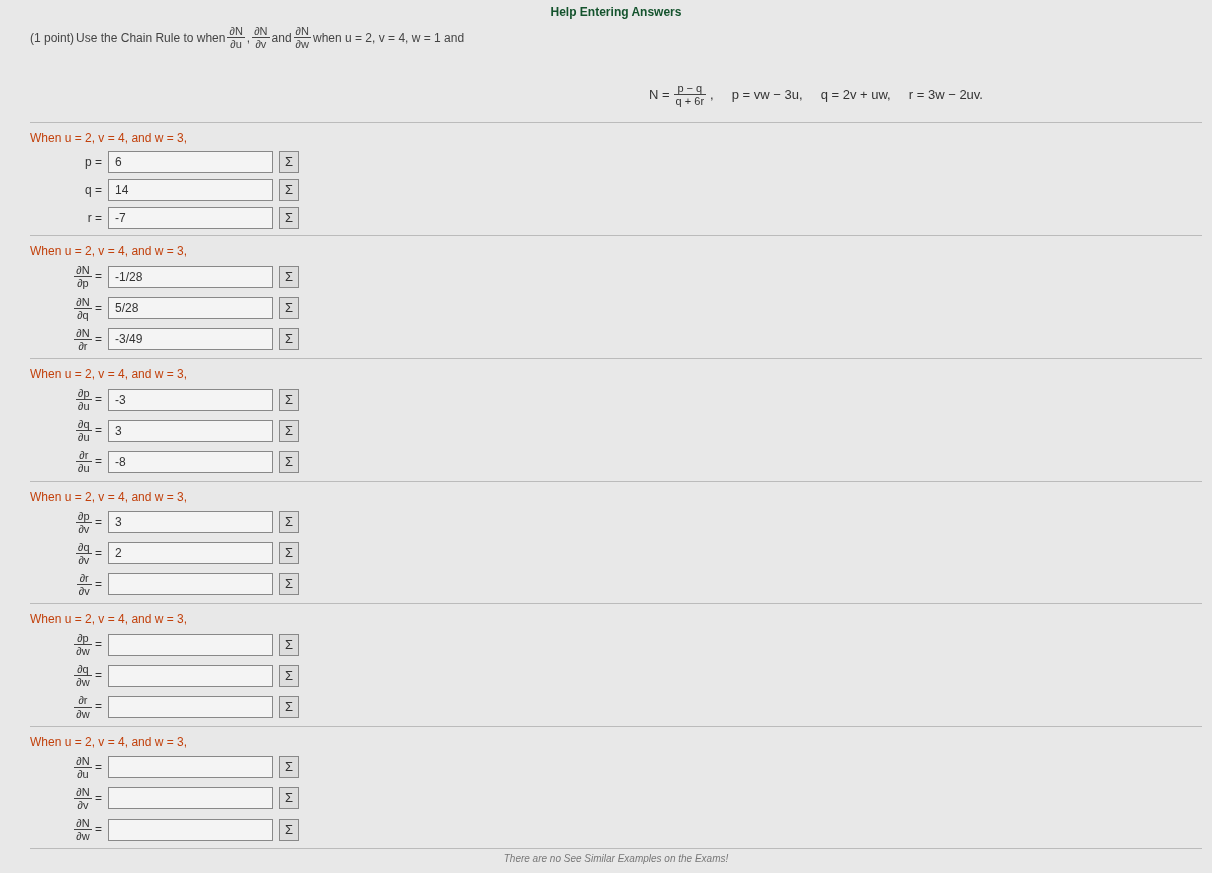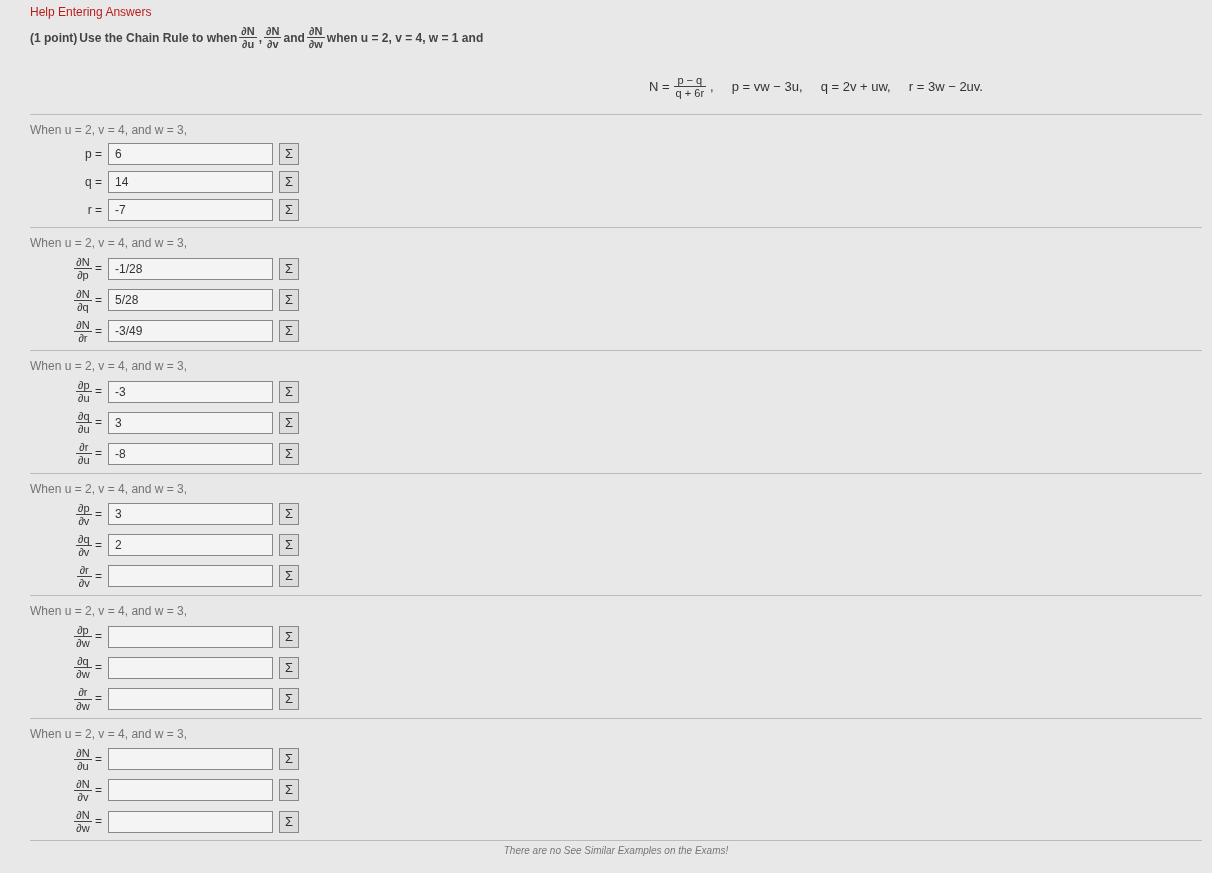--- a/index.html
+++ b/index.html
@@ -8,54 +8,54 @@
     font-size: 12px;
     background: #e8e8e8;
     color: #444;
     padding: 0;
   }
   .page {
     margin-left: 20px;
     padding: 5px 10px 20px 10px;
   }
   .help-link {
-    font-weight: normal;
-    font-size: 12px;
-    color: #b91c1c;
+    font-weight: bold;
+    font-size: 12px;
+    color: #14532d;
     margin-bottom: 6px;
+    text-align: center;
   }
   .prompt-line {
     font-size: 12px;
     color: #444;
     display: flex;
     align-items: center;
     flex-wrap: wrap;
     gap: 2px;
-    margin-bottom: 24px;
-    font-weight: bold;
+    margin-bottom: 32px;
   }
   .equations {
     text-align: center;
     font-size: 13px;
     color: #333;
     margin: 20px 0 15px 0;
     padding-left: 400px;
   }
   .frac {
     display: inline-block;
     vertical-align: middle;
     text-align: center;
     font-size: 11px;
     line-height: 1.1;
   }
   .frac .num { display:block; border-bottom:1px solid #444; padding:0 2px; }
   .frac .den { display:block; padding:0 2px; }
   .section-label {
     font-size: 12px;
-    color: #737373;
+    color: #c2410c;
     margin: 8px 0 6px 0;
   }
   .row {
     display: flex;
     align-items: center;
     margin: 6px 0 6px 30px;
     gap: 6px;
   }
   .lhs {
     min-width: 42px;

